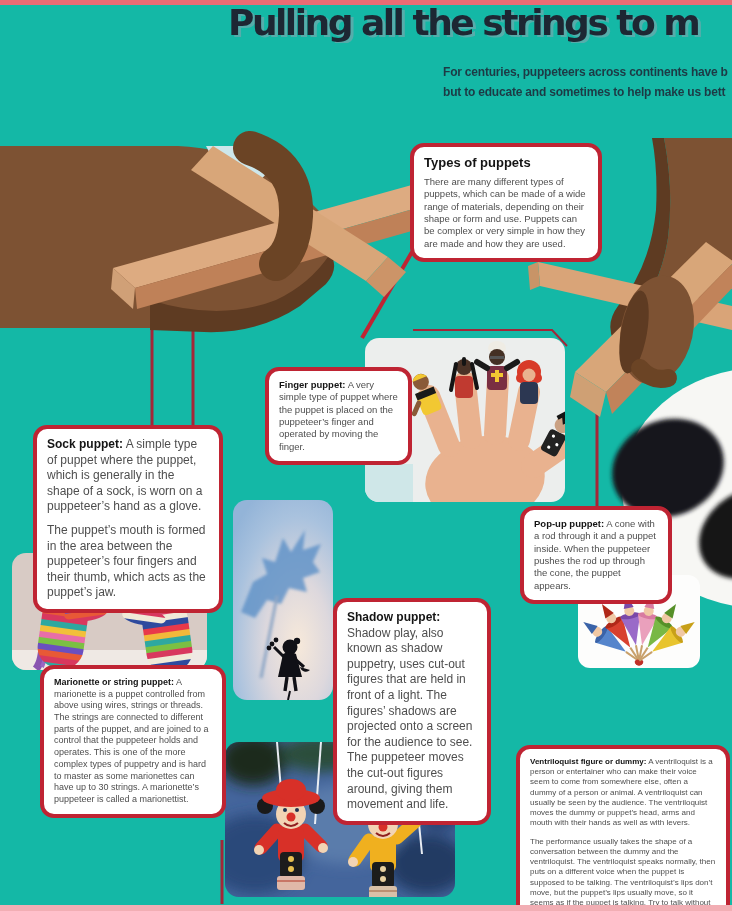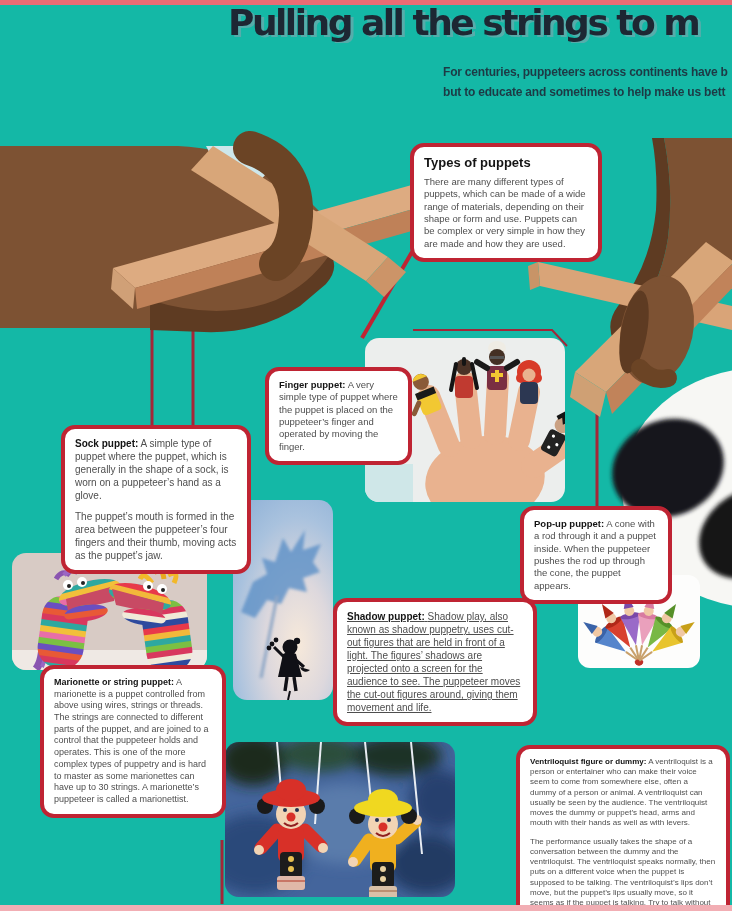--- a/index.html
+++ b/index.html
@@ -18,22 +18,22 @@
   .photo{position:absolute;z-index:2;border-radius:14px;overflow:hidden;}
   .photo svg{display:block;}
   .callout{position:absolute;z-index:3;background:#fff;border:4px solid #bf2433;border-radius:14px;
         padding:8px 10px;box-sizing:border-box;color:#4e4e4e;line-height:1.3;}
   .callout p{margin:0 0 8px 0;}
   .callout p:last-child{margin-bottom:0;}
   .callout .lead{color:#141414;font-weight:bold;}
   .box-types{left:410px;top:143px;width:192px;font-size:9.5px;}
   .box-types h3{margin:0 0 4px 0;font-size:13px;color:#141414;}
   .box-finger{left:265px;top:335px;width:147px;font-size:9.5px;margin-top:32px;}
-  .box-sock{left:33px;top:425px;width:190px;font-size:10px;margin-left:28px;}
-  .box-shadow{left:333px;top:598px;width:204px;font-size:10px;text-decoration:underline;}
+  .box-sock{left:33px;top:425px;width:190px;font-size:12px;}
+  .box-shadow{left:333px;top:598px;width:158px;font-size:12px;}
   .box-popup{left:520px;top:506px;width:152px;font-size:9.5px;}
   .box-marionette{left:40px;top:665px;width:186px;font-size:9px;}
   .box-vent{left:516px;top:745px;width:214px;font-size:8px;line-height:1.28;}
 </style>
 </head>
 <body>
 
 <div class="page">
 
   <div class="strip top"></div>
@@ -380,21 +380,21 @@
   </div>
 
   <div class="callout box-finger">
     <p><strong class="lead">Finger puppet:</strong>
        <span>A very simple type of puppet where the puppet is placed on the puppeteer’s finger and operated by moving the finger.</span></p>
   </div>
 
   <div class="callout box-sock">
     <p><strong class="lead">Sock puppet:</strong>
        <span>A simple type of puppet where the puppet, which is generally in the shape of a sock, is worn on a puppeteer’s hand as a glove.</span></p>
-    <p><span>The puppet’s mouth is formed in the area between the puppeteer’s four fingers and their thumb, moving acts as the puppet’s jaw.</span></p>
+    <p><span>The puppet’s mouth is formed in the area between the puppeteer’s four fingers and their thumb, which acts as the puppet’s jaw.</span></p>
   </div>
 
   <div class="callout box-shadow">
     <p><strong class="lead">Shadow puppet:</strong>
        <span>Shadow play, also known as shadow puppetry, uses cut-out figures that are held in front of a light. The figures’ shadows are projected onto a screen for the audience to see. The puppeteer moves the cut-out figures around, giving them movement and life.</span></p>
   </div>
 
   <div class="callout box-popup">
     <p><strong class="lead">Pop-up puppet:</strong>
        <span>A cone with a rod through it and a puppet inside. When the puppeteer pushes the rod up through the cone, the puppet appears.</span></p>

